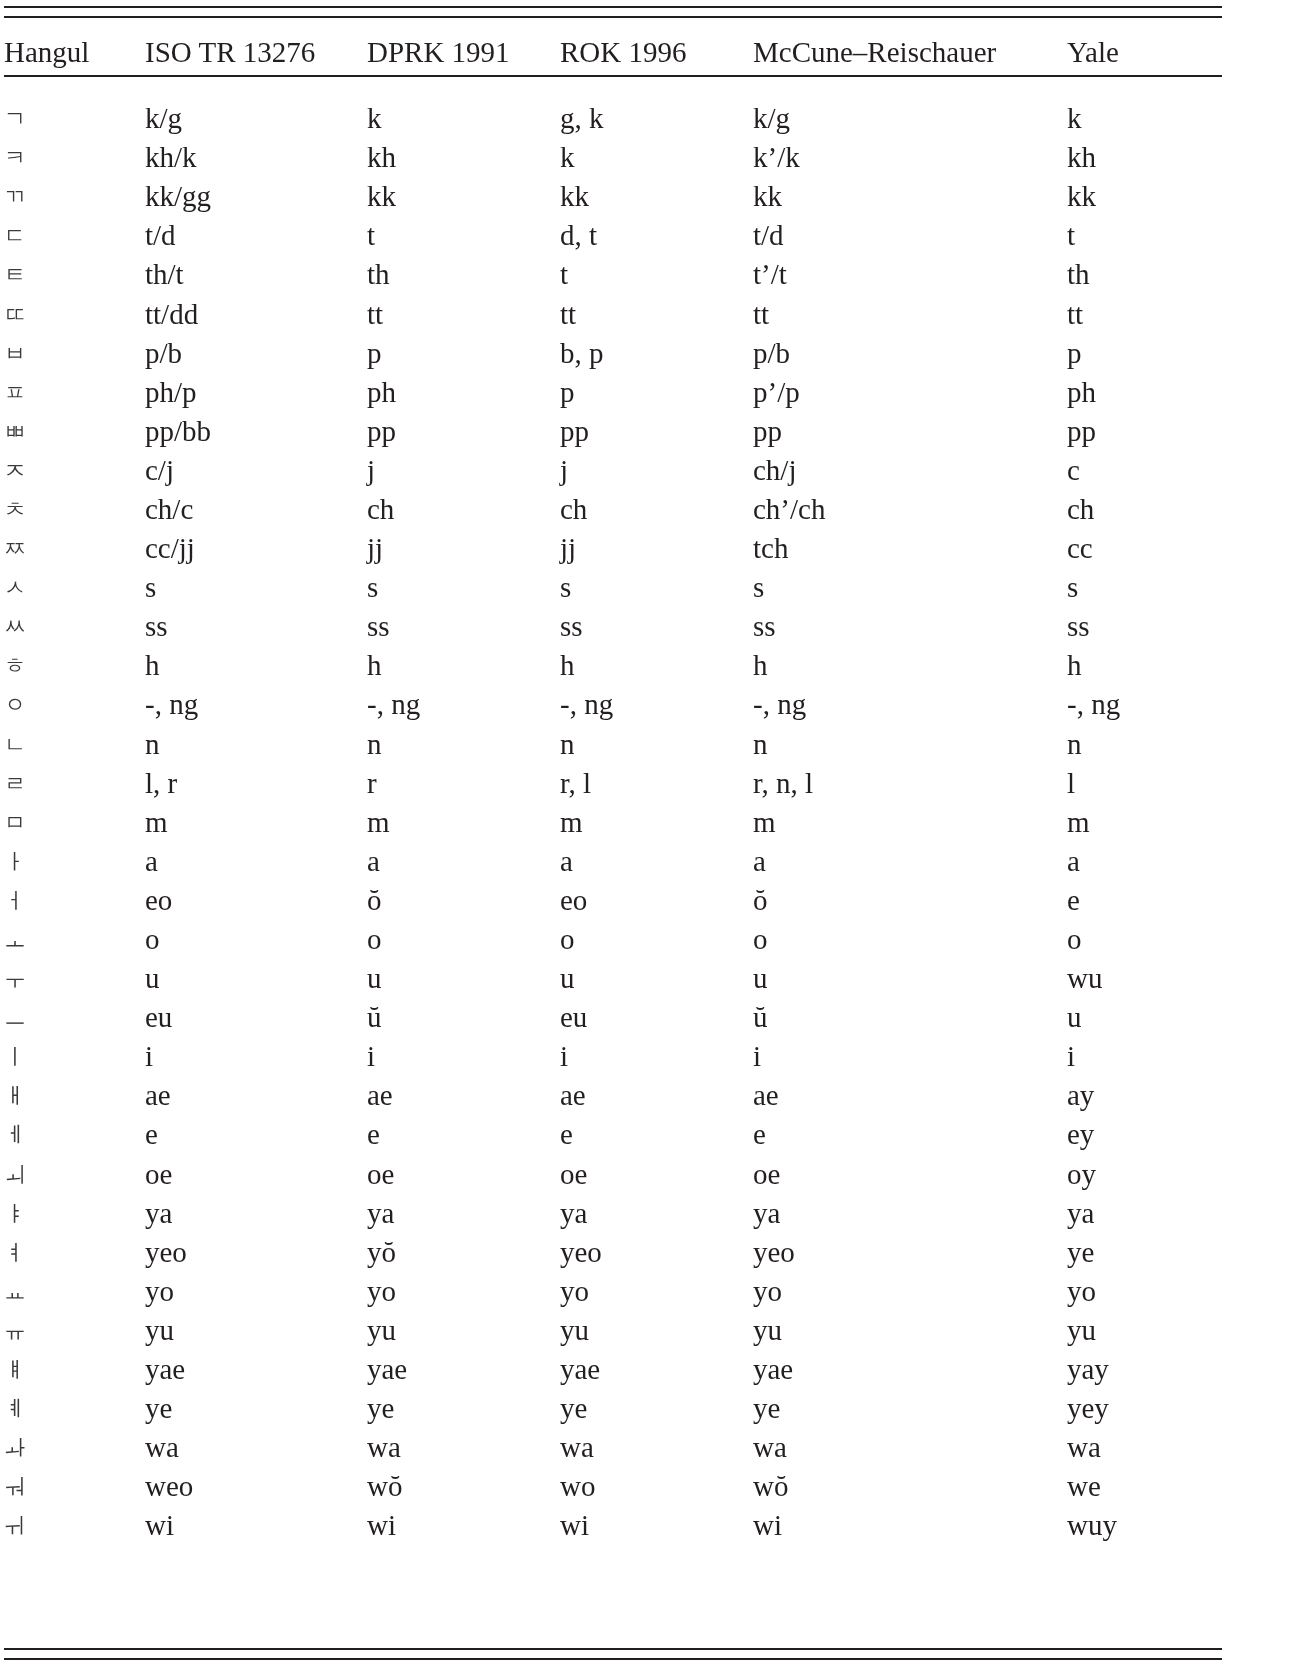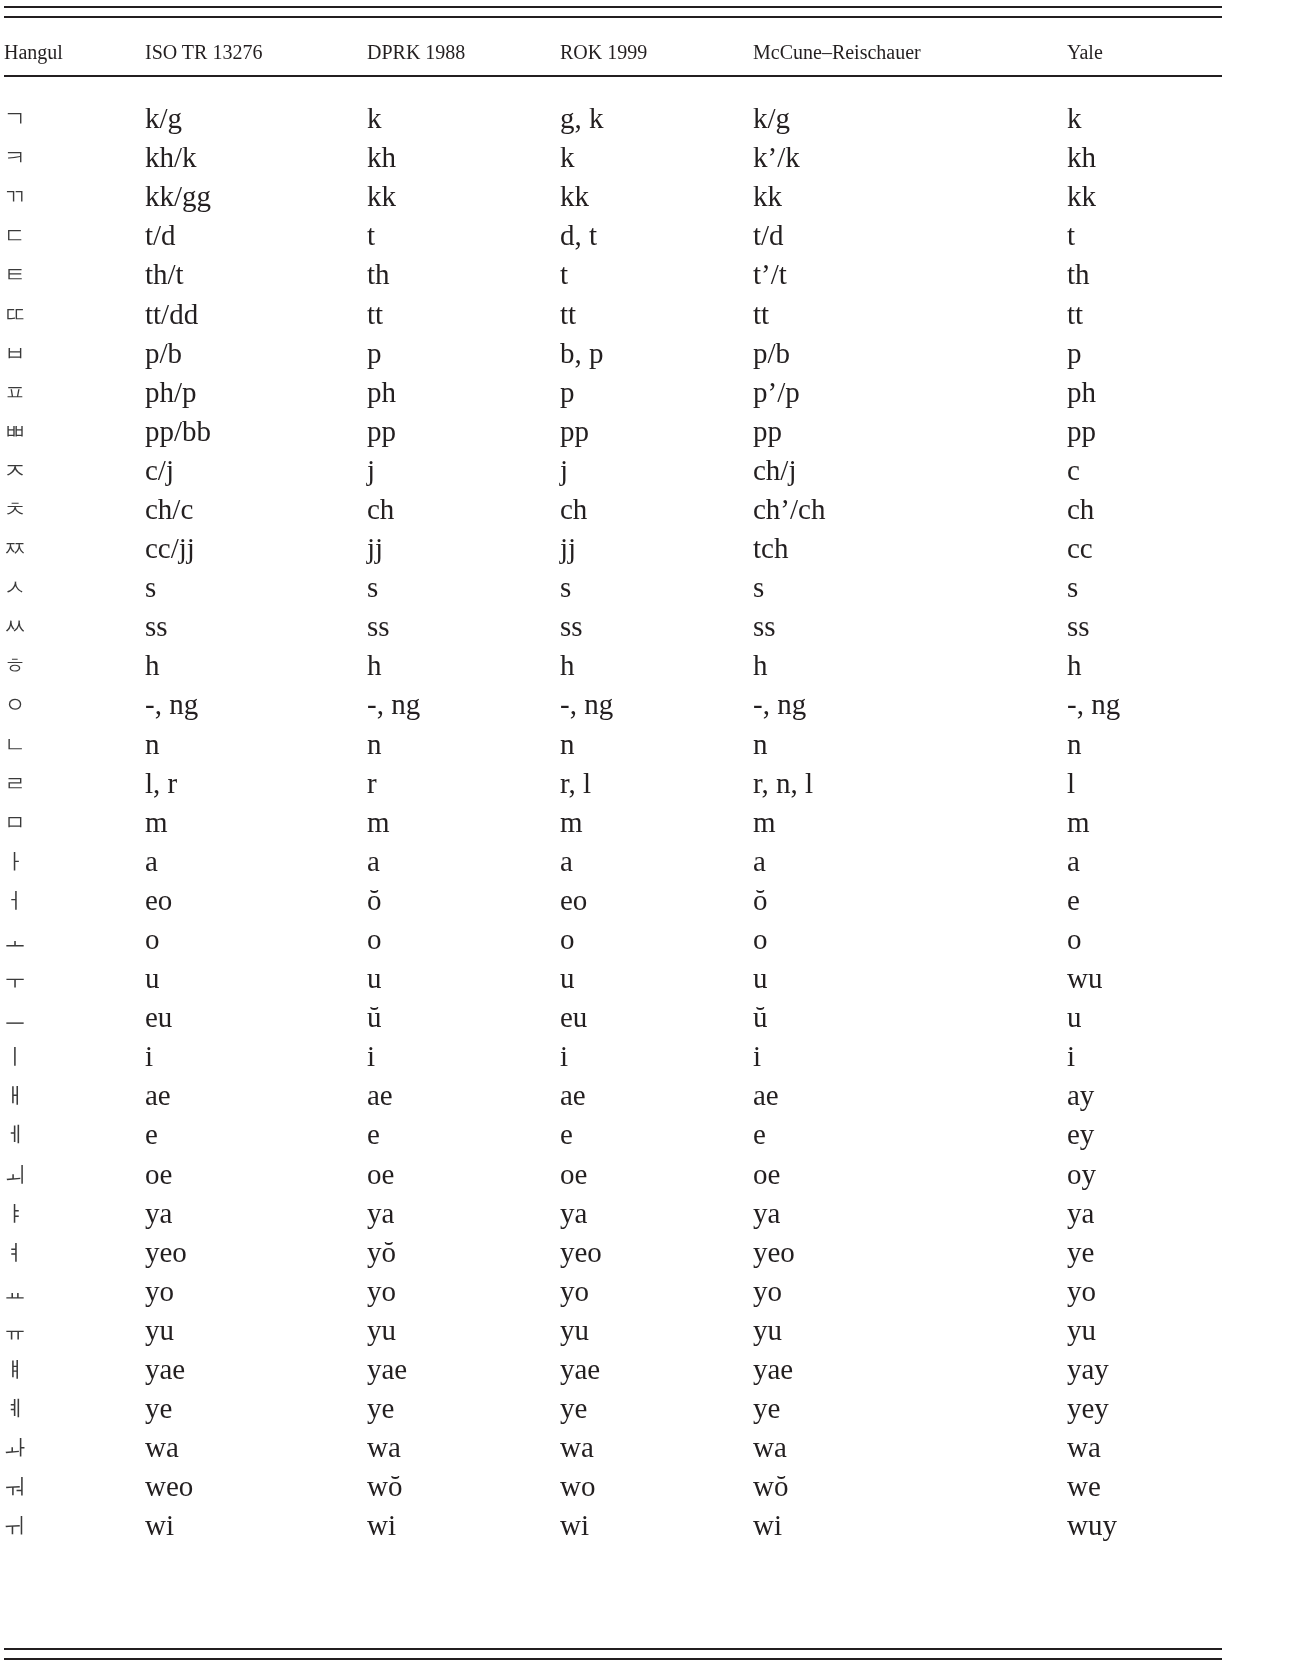--- a/index.html
+++ b/index.html
@@ -37,21 +37,21 @@
     }
     table.romanization th,
     table.romanization td {
       padding: 0;
       text-align: left;
       font-weight: normal;
       white-space: nowrap;
       vertical-align: middle;
     }
     table.romanization thead th {
-      font-size: 20px;
+      font-size: 29px;
       height: 48px;
       line-height: 48px;
     }
     table.romanization thead tr.spacer td { height: 23px; }
     table.romanization tbody td {
       font-size: 29px;
       height: 39.1px;
       line-height: 39px;
     }
     td.hangul {
@@ -80,22 +80,22 @@
       <col class="c1">
       <col class="c2">
       <col class="c3">
       <col class="c4">
       <col class="c5">
   </colgroup>
   <thead>
     <tr>
       <th>Hangul</th>
       <th>ISO TR 13276</th>
-      <th>DPRK 1988</th>
-      <th>ROK 1999</th>
+      <th>DPRK 1991</th>
+      <th>ROK 1996</th>
       <th>McCune–Reischauer</th>
       <th>Yale</th>
     </tr>
     <tr class="spacer">
         <td colspan="6"></td>
       </tr>
   </thead>
   <tbody id="table-body">
       <tr>
         <td class="hangul">ㄱ</td>

